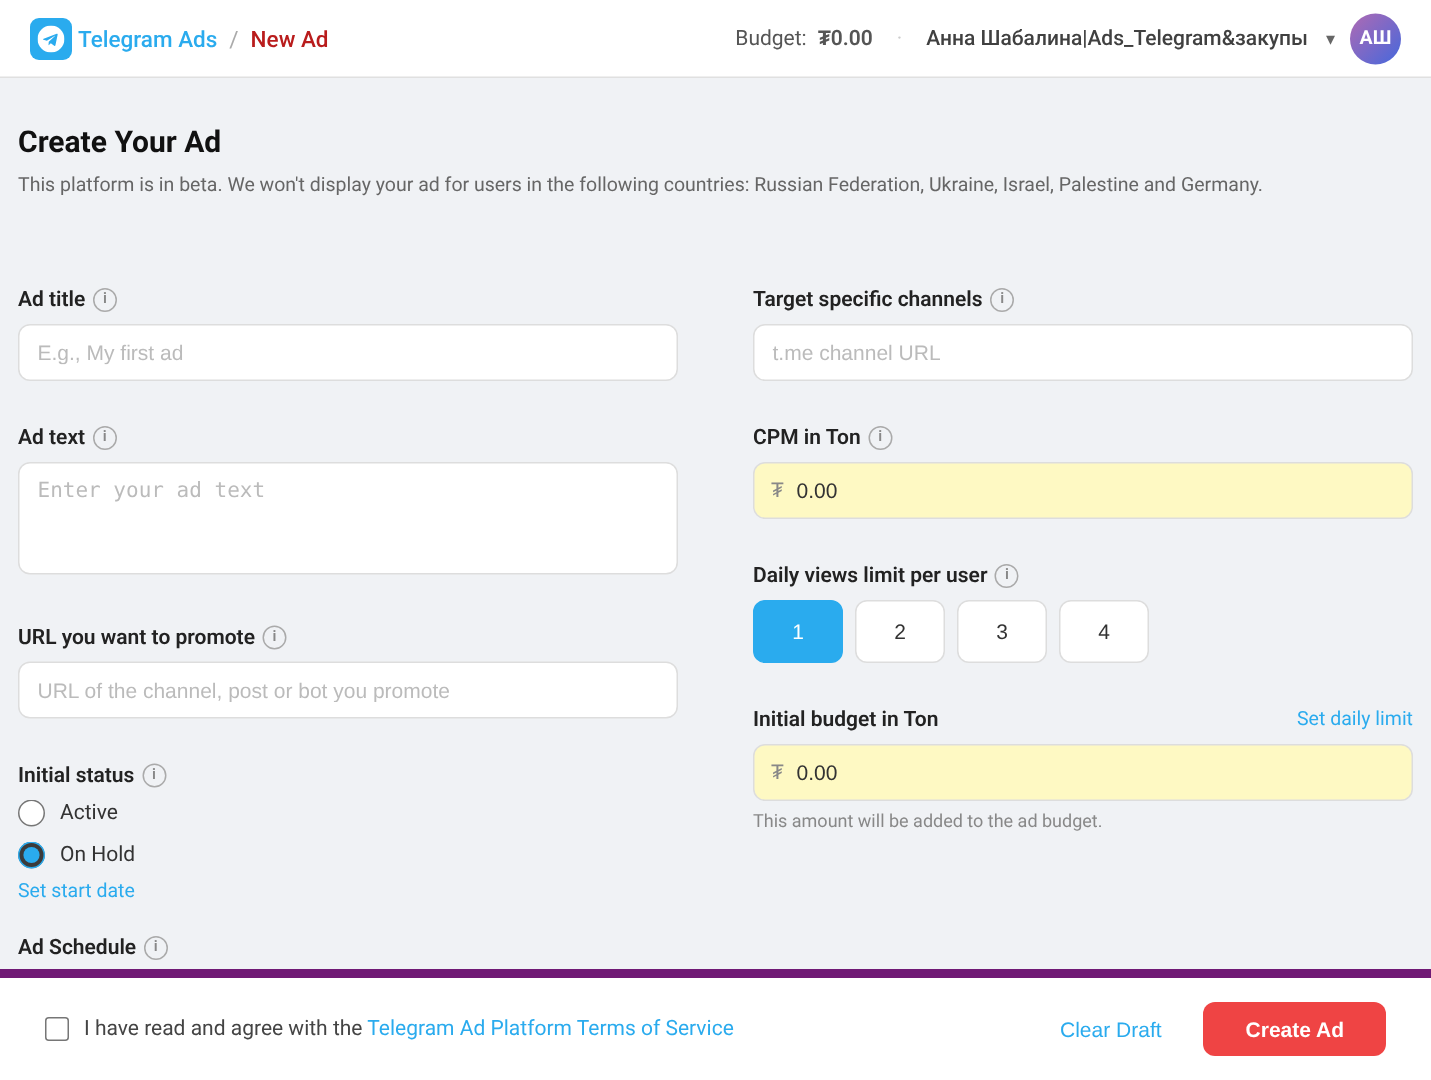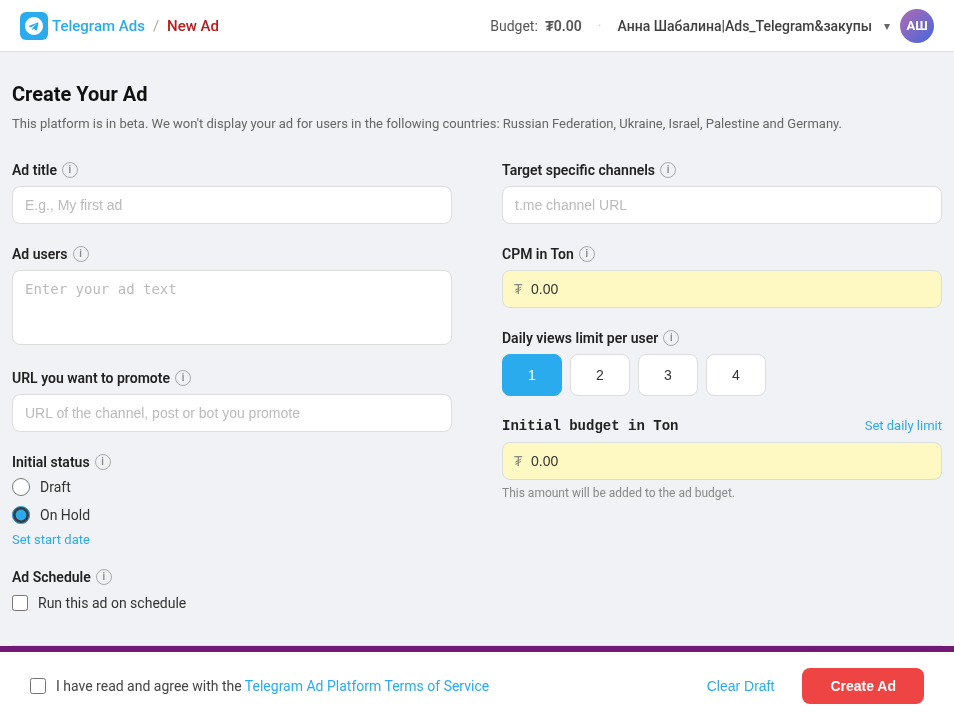--- a/index.html
+++ b/index.html
@@ -111,20 +111,21 @@
     }
 
     
     .form-columns {
       display: grid;
       grid-template-columns: 1fr 1fr;
       gap: 0 50px;
     }
     .form-group {
       margin-bottom: 22px;
+      margin-top: 30px;
     }
     .form-label {
       display: flex;
       align-items: center;
       gap: 5px;
       font-size: 14px;
       font-weight: 600;
       color: #222;
       margin-bottom: 8px;
     }
@@ -383,21 +384,21 @@
       <div class="form-group">
         <label class="form-label">
           <span>Ad title</span>
           <span class="info-icon">i</span>
         </label>
         <input class="form-input" type="text" placeholder="E.g., My first ad" style="">
       </div>
 
       <div class="form-group">
         <label class="form-label">
-          <span>Ad users</span>
+          <span>Ad text</span>
           <span class="info-icon">i</span>
         </label>
         <textarea class="form-textarea" placeholder="Enter your ad text" style=""></textarea>
       </div>
 
       <div class="form-group">
         <label class="form-label">
           <span>URL you want to promote</span>
           <span class="info-icon">i</span>
         </label>
@@ -405,21 +406,21 @@
       </div>
 
       <div class="form-group">
         <label class="form-label">
           <span>Initial status</span>
           <span class="info-icon">i</span>
         </label>
         <div class="radio-group">
           <label class="radio-item">
             <input class="radio-input" type="radio" name="status" value="active" style="">
-            <span class="radio-label">Draft</span>
+            <span class="radio-label">Active</span>
           </label>
           <label class="radio-item">
             <input class="radio-input" type="radio" name="status" value="onhold" checked="" style="">
             <span class="radio-label">On Hold</span>
           </label>
         </div>
         <span class="set-start-date">Set start date</span>
       </div>
 
       <div class="schedule-group">
@@ -464,21 +465,21 @@
         <div class="views-buttons">
           <button class="views-btn active">1</button>
           <button class="views-btn">2</button>
           <button class="views-btn">3</button>
           <button class="views-btn">4</button>
         </div>
       </div>
 
       <div class="form-group">
         <div class="budget-label-row">
-          <label class="form-label" style="margin-bottom:0;font-family:Liberation Mono, monospace;">
+          <label class="form-label" style="margin-bottom:0;">
             <span>Initial budget in Ton</span>
           </label>
           <span class="set-daily-limit">Set daily limit</span>
         </div>
         <div class="input-with-prefix" style="margin-top:8px;">
           <span class="input-prefix">₮</span>
           <input class="form-input-prefix" type="text" value="0.00" style="">
         </div>
         <p class="budget-hint">This amount will be added to the ad budget.</p>
       </div>

